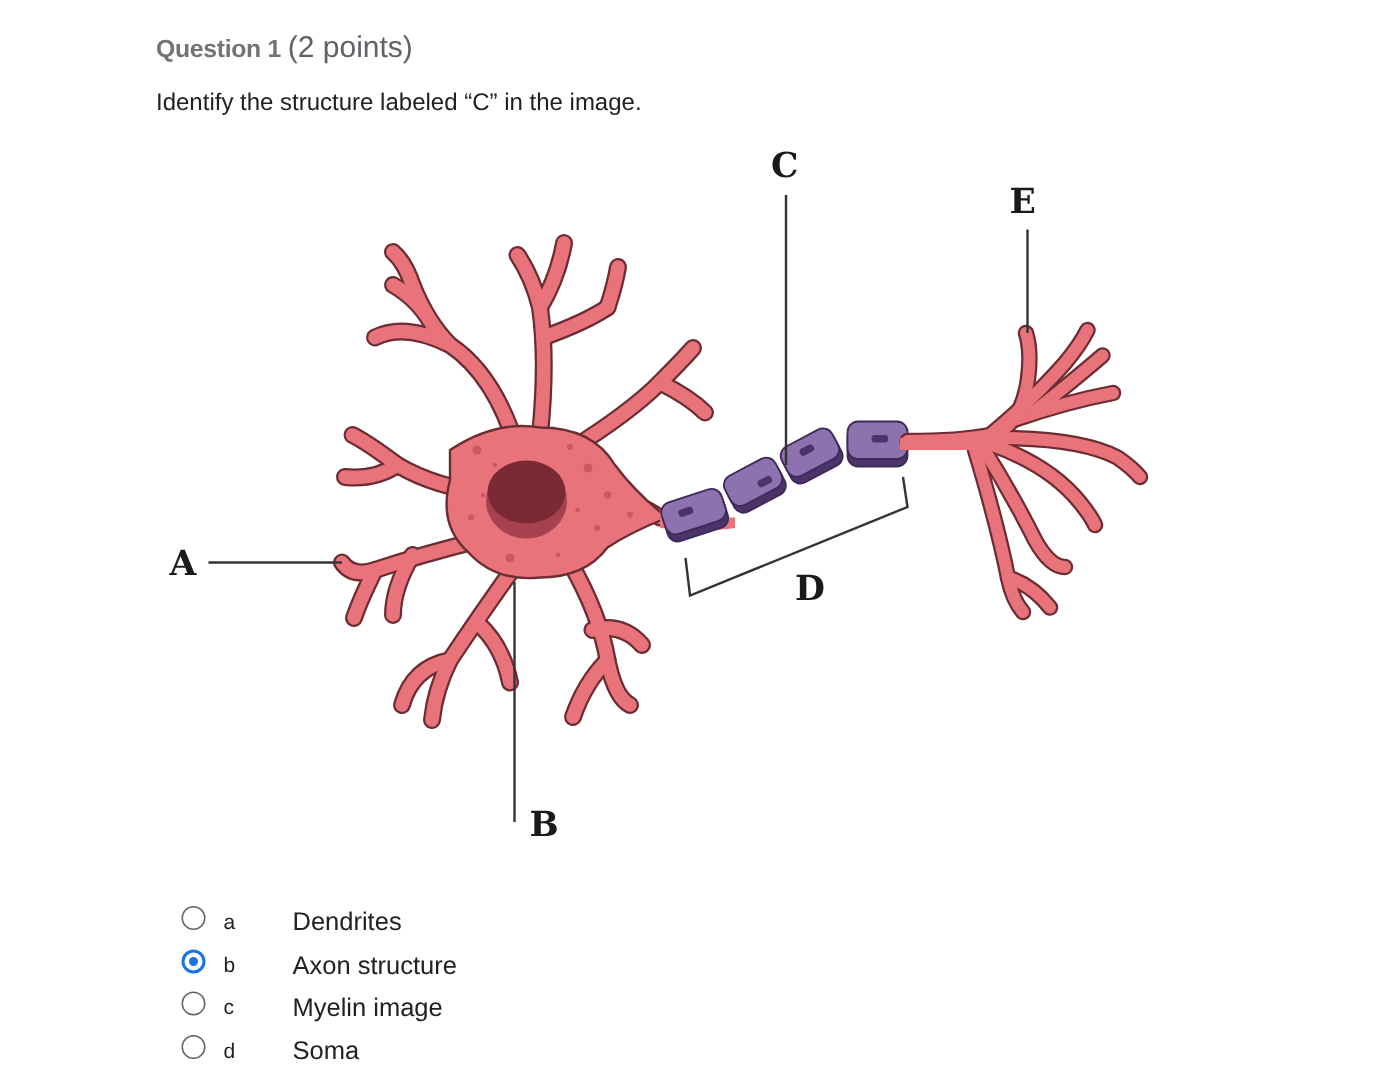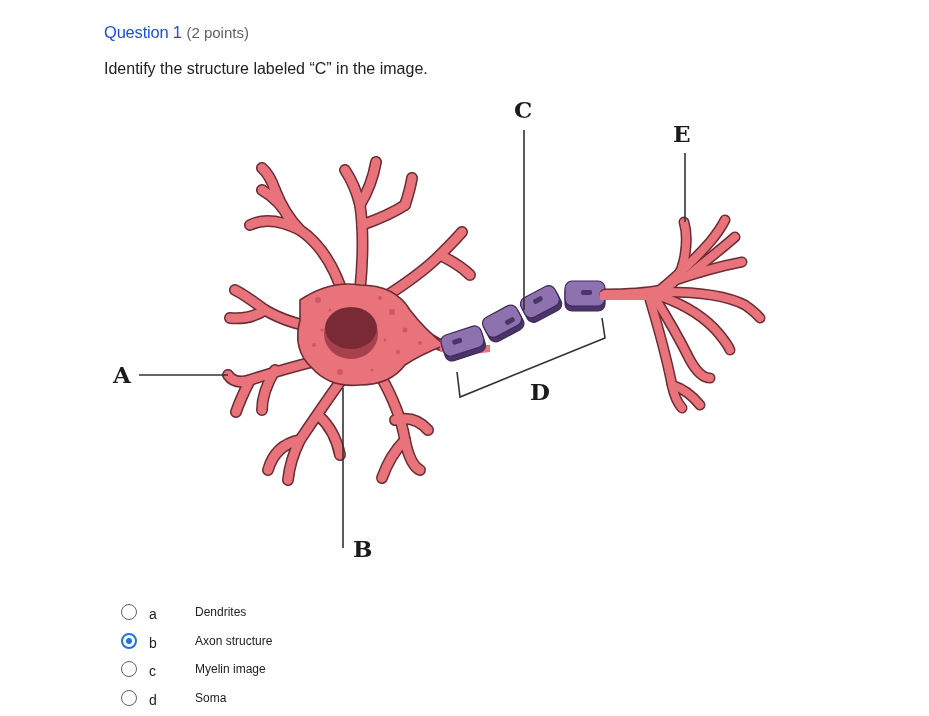--- a/index.html
+++ b/index.html
@@ -1,33 +1,33 @@
 <!DOCTYPE html>
 <html><head>
   <meta charset="utf-8">
   <style>
     html, body { margin: 0; padding: 0; background: #ffffff; }
     body { width: 929px; height: 716px; position: relative; overflow: hidden;
            font-family: "Liberation Sans", "DejaVu Sans", sans-serif; color: #202124; }
     .q-header { position: absolute; left: 104px; top: 21px; font-size: 16.5px; line-height: 22px; }
-    .q-title { font-weight: normal; color: #1d4ed8; letter-spacing: -0.2px; }
-    .q-points { color: #5f6368; font-size: 15px; font-weight: normal; }
+    .q-title { font-weight: bold; color: #737373; letter-spacing: -0.2px; }
+    .q-points { color: #5f6368; font-size: 20px; font-weight: normal; }
     .q-prompt { position: absolute; left: 104px; top: 59px; font-size: 16px; line-height: 20px; color: #202124; }
     .figure { position: absolute; left: 100px; top: 90px; width: 700px; height: 480px; }
     .figure svg { display: block; }
     .lbl { font-family: "DejaVu Serif", "Liberation Serif", serif; font-weight: bold; font-size: 23px; fill: #1a1a1a; }
     .options { position: absolute; left: 120px; top: 600px; }
     .opt { position: absolute; left: 0; height: 28px; width: 260px; display: block; cursor: pointer; }
     .radio { position: absolute; left: 1px; top: 4px; width: 16px; height: 16px; box-sizing: border-box;
              border: 1.5px solid #5f6368; border-radius: 50%; background: #fff; }
     .radio.checked { border: 2px solid #1a73e8; }
     .radio.checked::after { content: ""; position: absolute; left: 3px; top: 3px; width: 6px; height: 6px;
              border-radius: 50%; background: #1a73e8; }
     .letter { position: absolute; left: 29px; top: 6px; font-size: 14px; color: #202124; }
-    .opt-text { position: absolute; left: 75px; top: 5px; font-size: 12px; color: #202124; white-space: nowrap; }
+    .opt-text { position: absolute; left: 75px; top: 5px; font-size: 17px; color: #202124; white-space: nowrap; }
   </style>
 </head>
 <body>
 
 <div class="q-header">
   <span class="q-title">Question 1</span>
   <span class="q-points">(2 points)</span>
 </div>
 
 <div class="q-prompt">Identify the structure labeled “C” in the image.</div>

